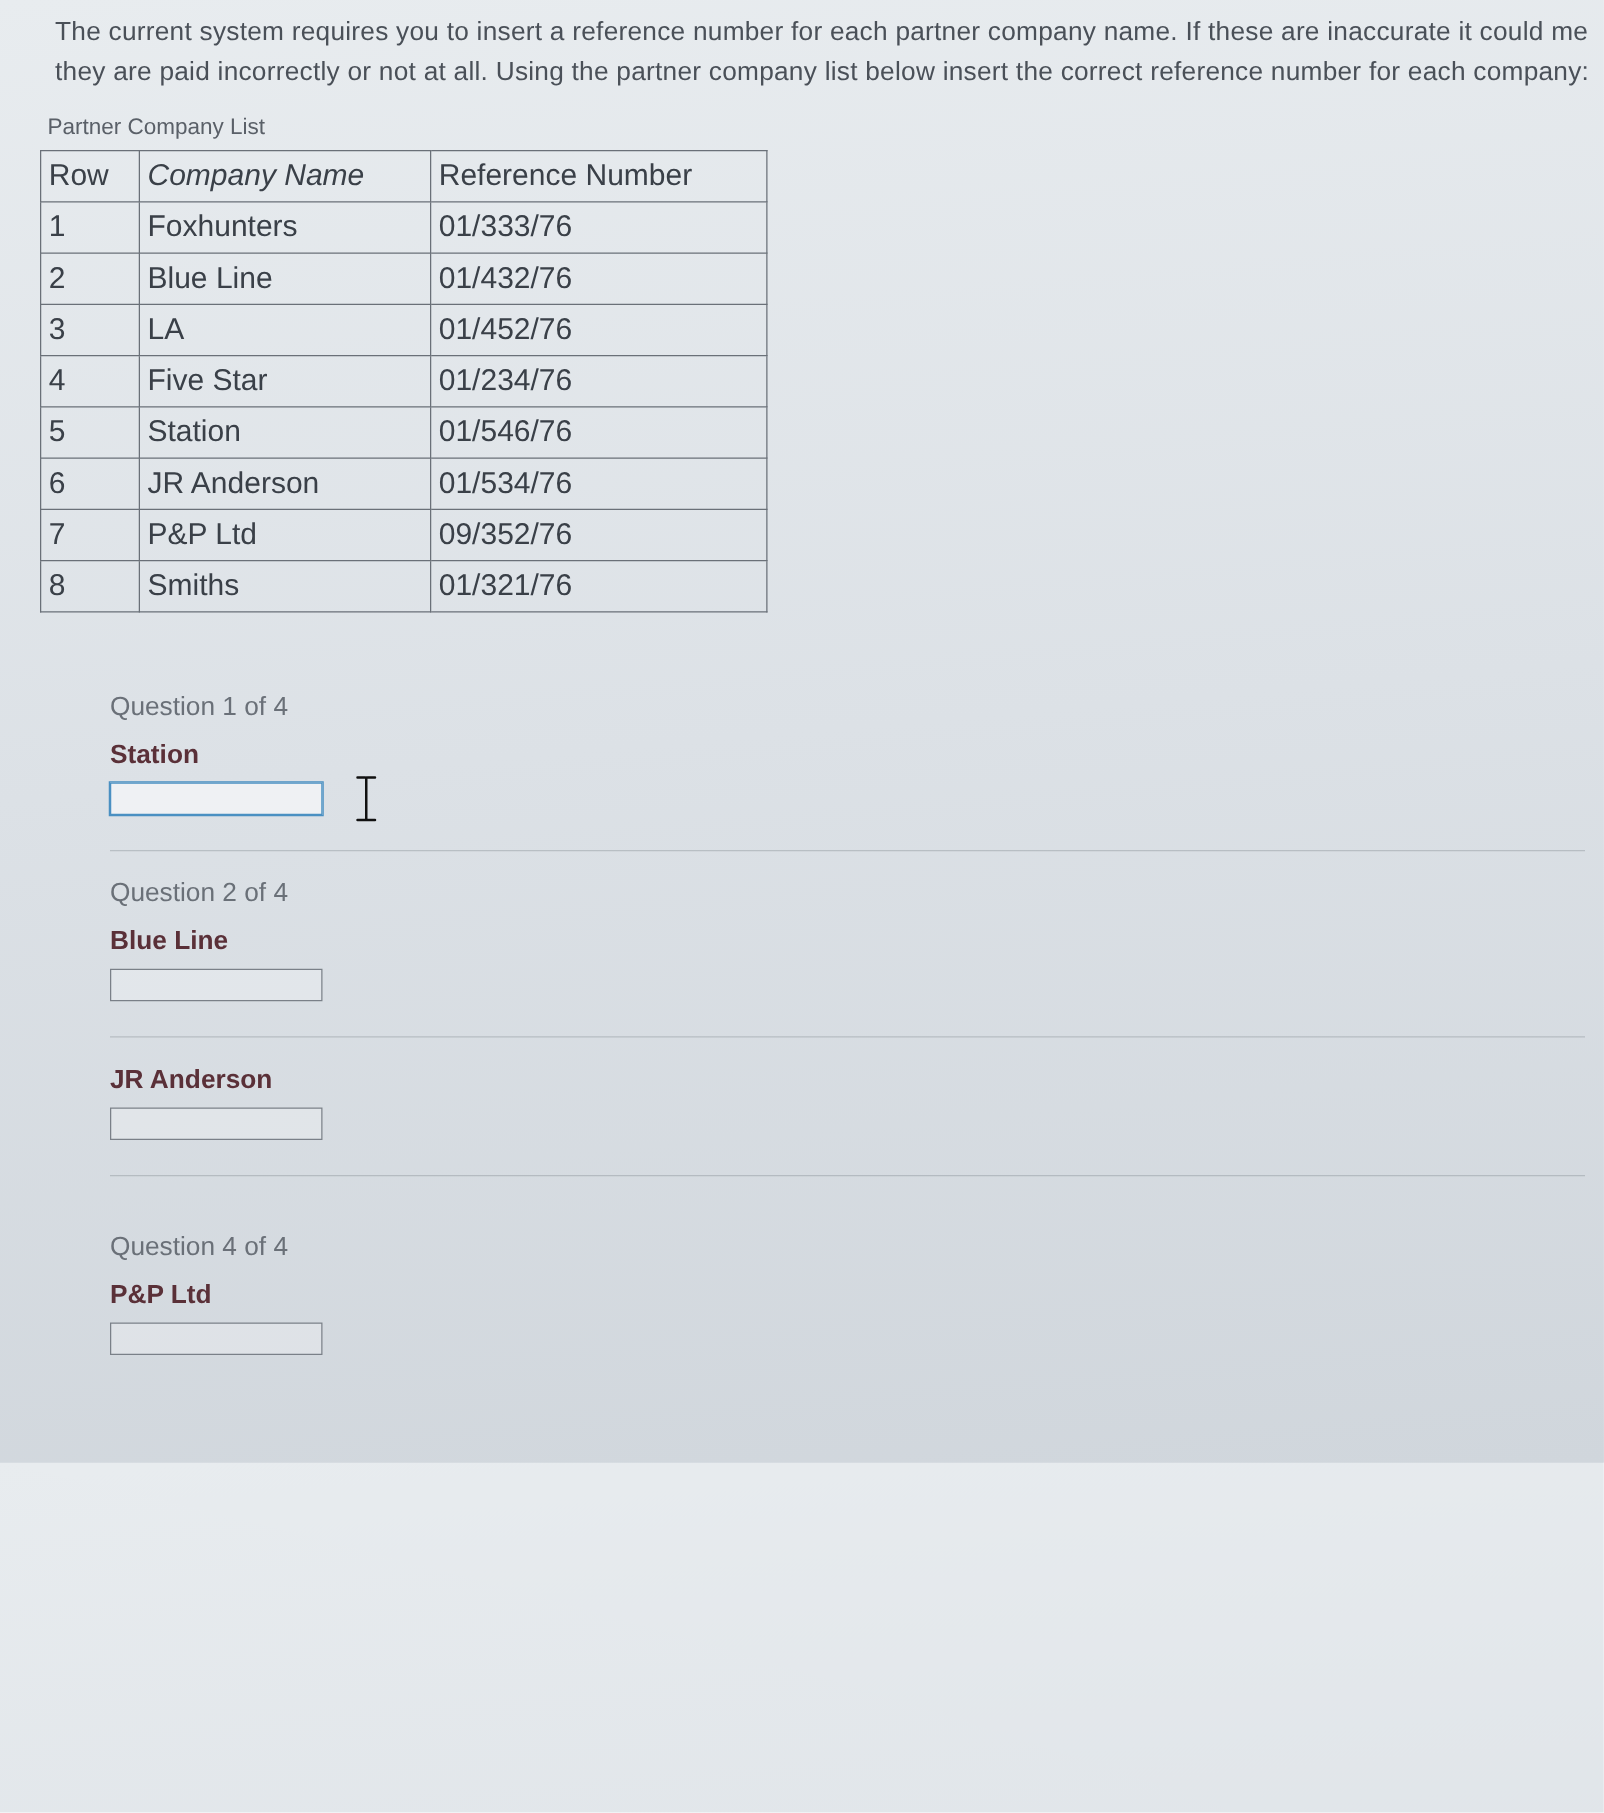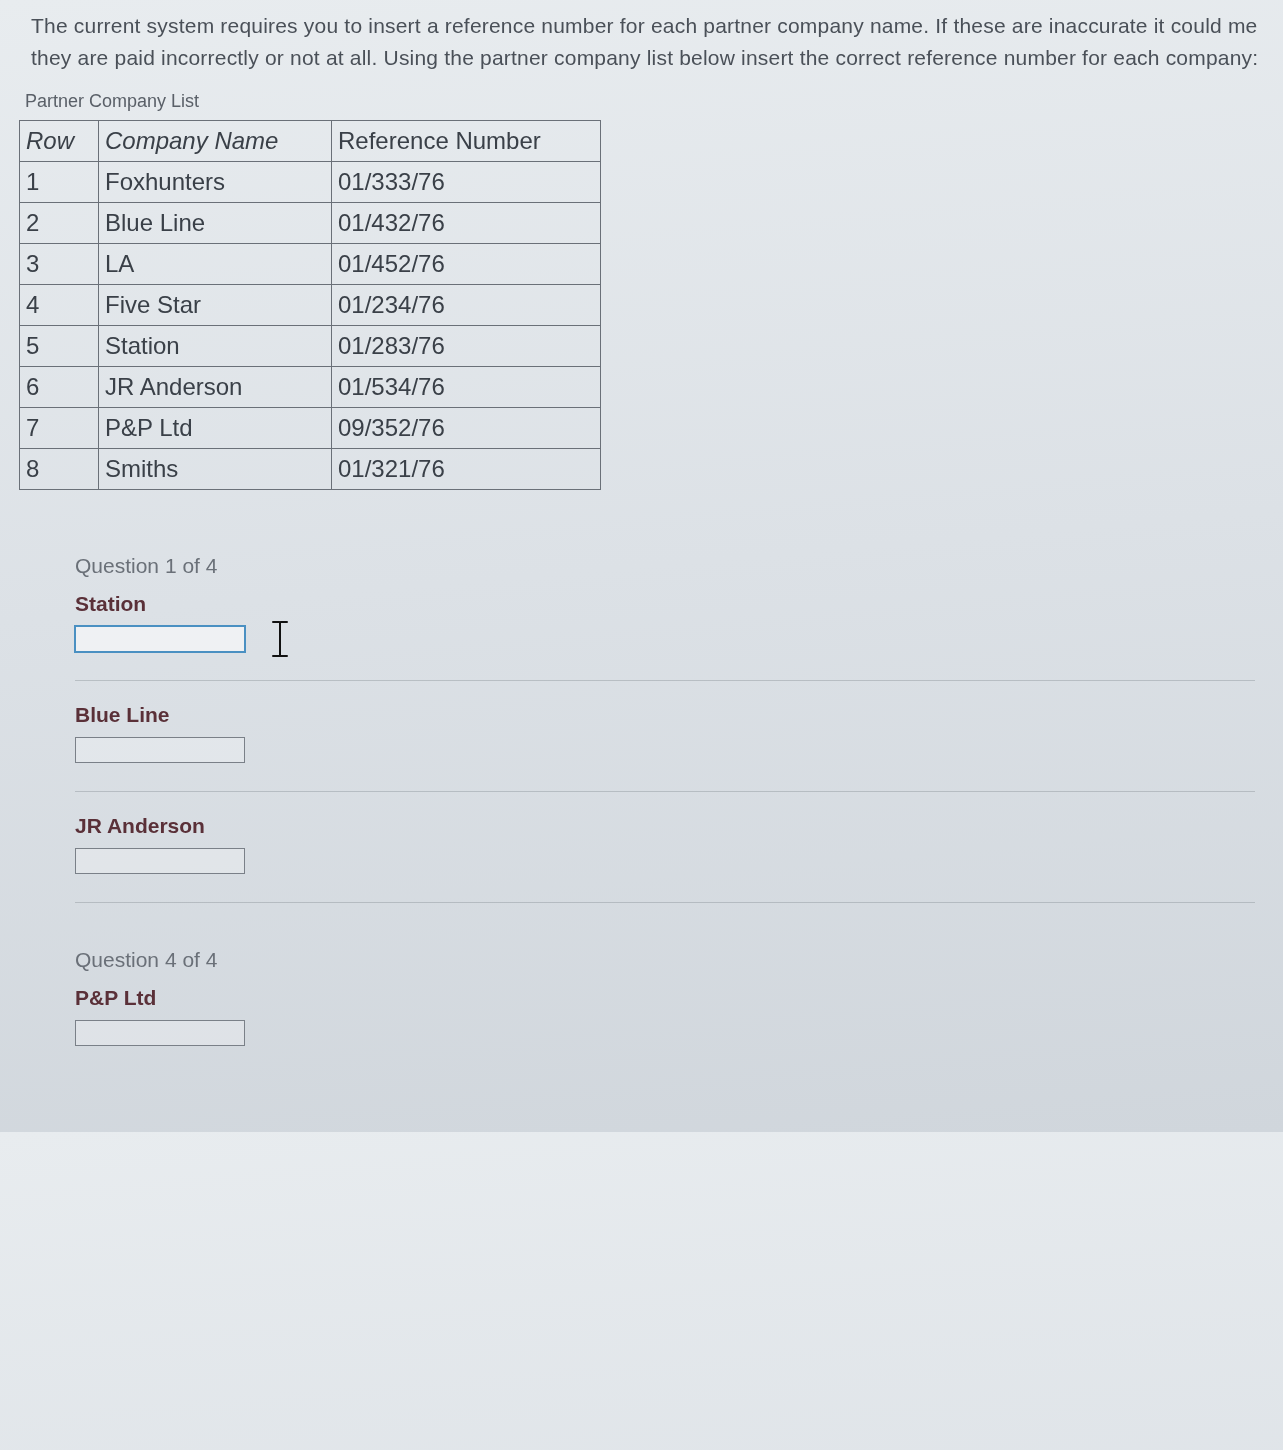--- a/index.html
+++ b/index.html
@@ -4,21 +4,21 @@
 <style>
   html, body {
     margin: 0;
     padding: 0;
     width: 1283px;
     background: linear-gradient(175deg, #e8ecef 0%, #dce1e6 50%, #d0d6dc 100%);
     font-family: Arial, Helvetica, sans-serif;
     color: #3a4048;
   }
   .page {
-    padding: 10px 0 40px 19px;
+    padding: 10px 0 40px 32px;
     box-sizing: border-box;
   }
   .intro-text {
     font-size: 21px;
     line-height: 1.5;
     color: #4a5058;
     margin: 0 0 18px 12px;
     max-width: 1240px;
     letter-spacing: 0.2px;
   }
@@ -40,21 +40,21 @@
     color: #3a4048;
     text-align: left;
     vertical-align: middle;
     background: rgba(255,255,255,0.02);
     font-weight: normal;
   }
   table.companies th {
     font-weight: normal;
     font-size: 24px;
   }
-  .col-row   { width: 62px; font-style: italic; }
+  .col-row   { width: 62px; }
   .col-name  { width: 216px; font-style: italic; }
   .col-ref   { width: 252px; }
   .questions {
     margin: 60px 0 0 56px;
   }
   .question-block {
     padding: 4px 0 28px 0;
     border-bottom: 1px solid rgba(120,128,136,0.35);
     margin-bottom: 18px;
     width: 1180px;
@@ -138,21 +138,21 @@
           <td>01/452/76</td>
         </tr>
         <tr>
           <td>4</td>
           <td>Five Star</td>
           <td>01/234/76</td>
         </tr>
         <tr>
           <td>5</td>
           <td>Station</td>
-          <td>01/283/76</td>
+          <td>01/546/76</td>
         </tr>
         <tr>
           <td>6</td>
           <td>JR Anderson</td>
           <td>01/534/76</td>
         </tr>
         <tr>
           <td>7</td>
           <td>P&amp;P Ltd</td>
           <td>09/352/76</td>
@@ -162,18 +162,18 @@
           <td>Smiths</td>
           <td>01/321/76</td>
         </tr>
       </tbody>
   </table>
 
   <div class="questions" id="questions-container">
       <div class="question-block"><div class="q-counter">Question 1 of 4</div><div class="q-prompt">Station</div><span class="input-wrap"><input type="text" class="answer-input active" style=""><span class="text-cursor" style="width: 0px;"><svg width="22" height="38" viewBox="0 0 22 38">
               <path d="M4 2 H10 M12 2 H18 M11 2 V36 M4 36 H10 M12 36 H18" stroke="#111" stroke-width="2" fill="none" stroke-linecap="round"></path>
             </svg></span></span></div>
-      <div class="question-block"><div class="q-prompt">Blue Line</div><span class="input-wrap"><input type="text" class="answer-input" style=""></span></div>
+      <div class="question-block"><div class="q-counter">Question 2 of 4</div><div class="q-prompt">Blue Line</div><span class="input-wrap"><input type="text" class="answer-input" style=""></span></div>
       <div class="question-block"><div class="q-prompt">JR Anderson</div><span class="input-wrap"><input type="text" class="answer-input" style=""></span></div>
       <div class="question-block"><div class="q-counter">Question 4 of 4</div><div class="q-prompt">P&amp;P Ltd</div><span class="input-wrap"><input type="text" class="answer-input" style=""></span></div>
     </div>
 
 </div>
 
 </body></html>

